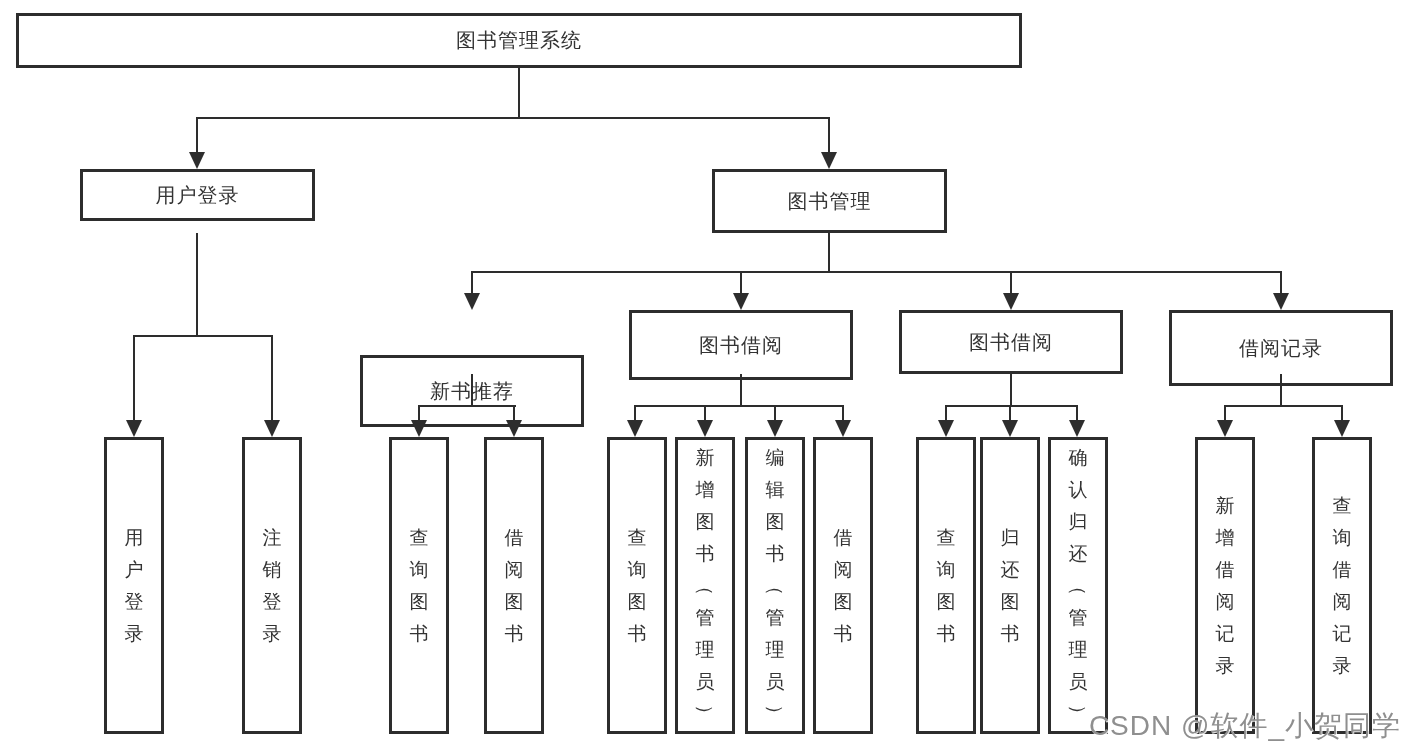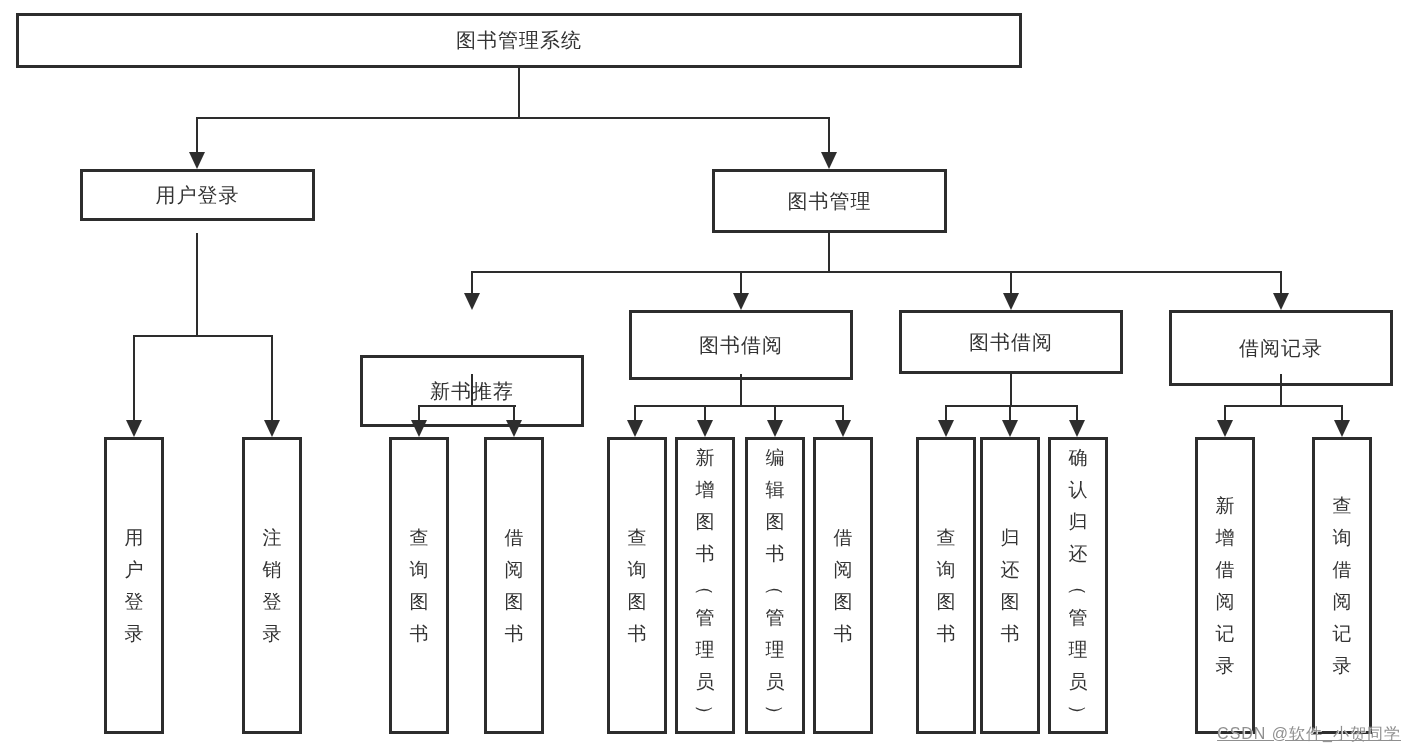--- a/index.html
+++ b/index.html
@@ -35,24 +35,23 @@
   .vchar.rot{transform:rotate(90deg);}
   .line{position:absolute;background:#2d2d2d;}
   .arrow{
     position:absolute;width:0;height:0;
     border-left:8px solid transparent;
     border-right:8px solid transparent;
     border-top:17px solid #2d2d2d;
   }
   .watermark{
     position:absolute;right:4px;bottom:2px;
-    font-size:16px;color:#8f8f8f;letter-spacing:1px;
+    font-size:28px;color:#8f8f8f;letter-spacing:1px;
     text-shadow:1px 1px 0 rgba(255,255,255,.85);
     white-space:nowrap;
-    text-decoration:underline;
   }
 </style>
 </head>
 <body>
 
 <div id="stage">
 
   <div class="hbox" style="left:16px;top:13px;width:1006px;height:55px;">
     <span>图书管理系统</span>
   </div>

